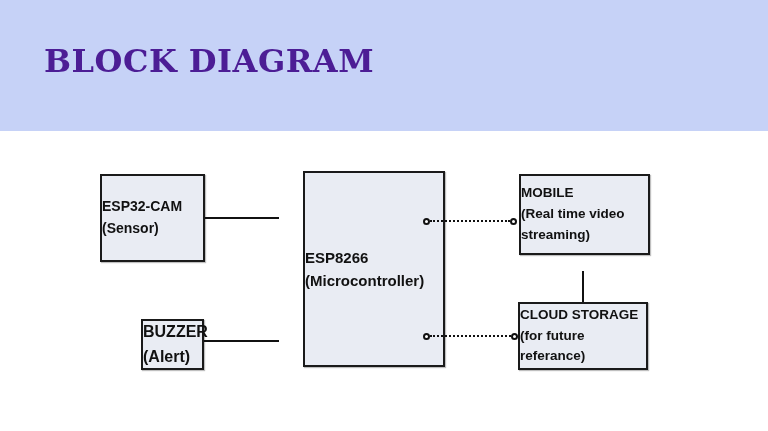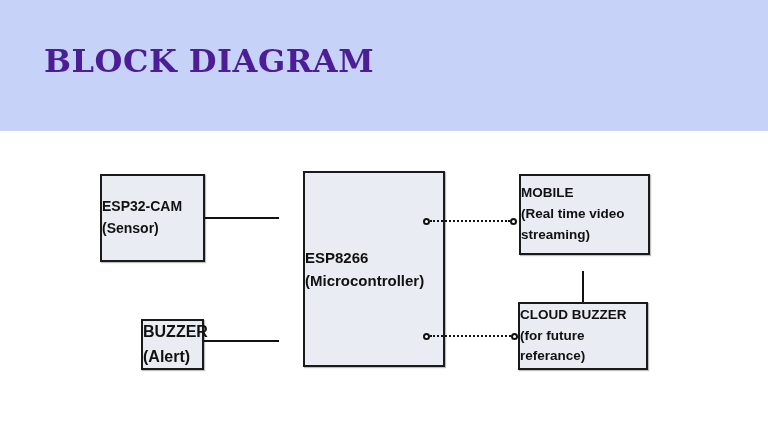--- a/index.html
+++ b/index.html
@@ -98,21 +98,21 @@
     <div>(Alert)</div>
   </div>
 
   <div class="block" id="b-mobile">
     <div>MOBILE</div>
     <div>(Real time video</div>
     <div>streaming)</div>
   </div>
 
   <div class="block" id="b-cloud">
-    <div>CLOUD BUZZER</div>
+    <div>CLOUD STORAGE</div>
     <div>(for future</div>
     <div>referance)</div>
   </div>
 
   <div class="conn-solid" style="left:205px; top:217px; width:74px; height:2px;"></div>
   <div class="conn-solid" style="left:204px; top:340px; width:75px; height:2px;"></div>
   <div class="conn-solid" style="left:582px; top:271px; width:2px; height:31px;"></div>
 
   <div class="conn-dotted" style="left:430px; top:220px; width:80px;"></div>
   <div class="endpoint-circle" style="left:423px; top:218px;"></div>

